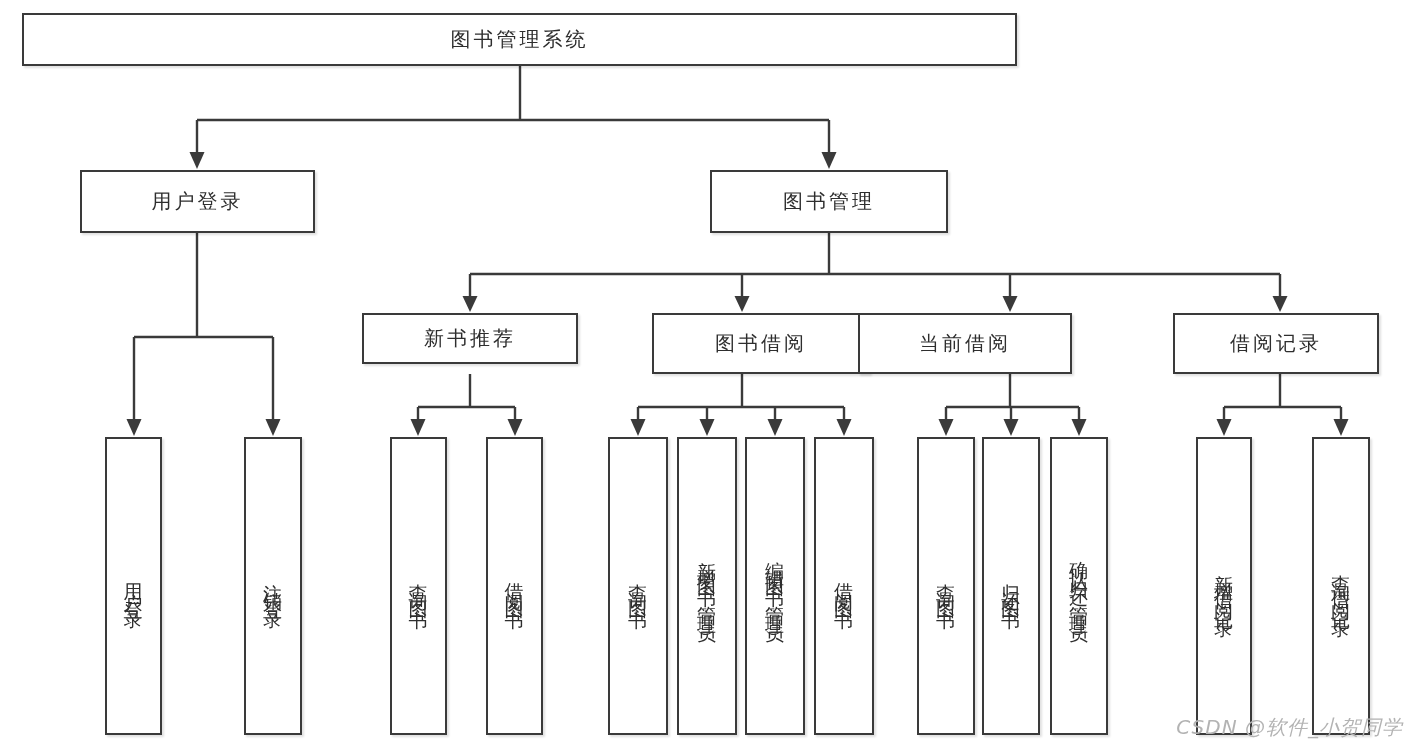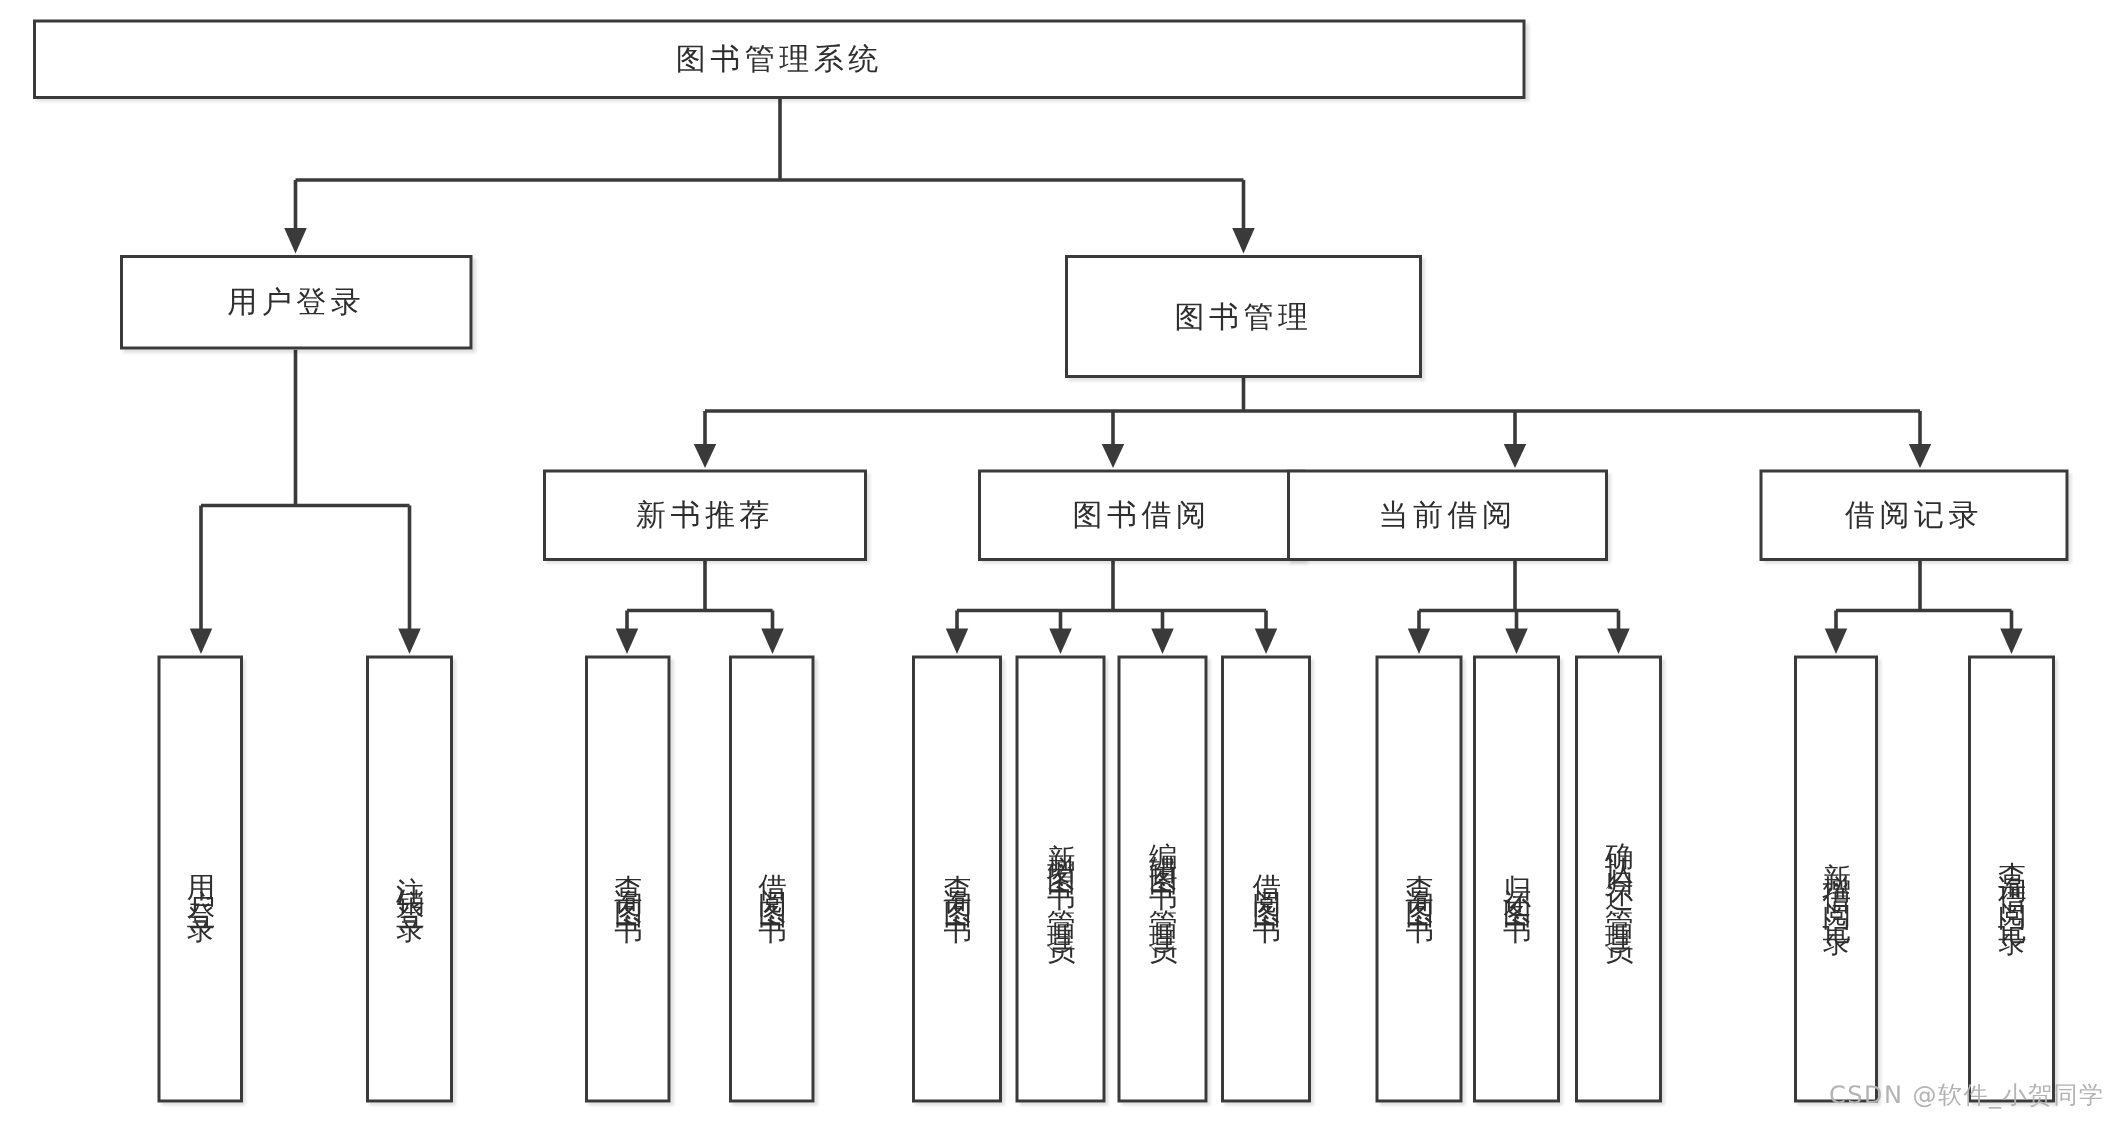--- a/index.html
+++ b/index.html
@@ -47,24 +47,25 @@
     text-orientation: mixed;
     font-size: 19px;
     letter-spacing: 9px;
     line-height: 1.1;
     color: var(--text, #2e2e2e);
   }
   .watermark {
     position: absolute;
     right: 2px;
     bottom: 6px;
-    font-size: 16px;
+    font-size: 20px;
     letter-spacing: 1px;
     color: var(--watermark, #b3b3b3);
     z-index: 5;
+    font-style: italic;
   }
 </style>
 </head>
 <body>
 
 <div class="canvas">
 
   <svg class="wires" width="1405" height="747" viewBox="0 0 1405 747">
 
     <path class="ln" d="M520 66 V120 M197 120 H829 M197 120 V154 M829 120 V154"></path>
@@ -101,25 +102,25 @@
     <polygon class="ah" points="1333.5,419 1348.5,419 1341,436"></polygon>
   </svg>
 
   <div class="hbox" style="left:22px; top:13px; width:995px; height:53px">
     <span>图书管理系统</span>
   </div>
 
   <div class="hbox" style="left:80px; top:170px; width:235px; height:63px">
     <span>用户登录</span>
   </div>
-  <div class="hbox" style="left:710px; top:170px; width:238px; height:82px">
+  <div class="hbox" style="left:710px; top:170px; width:238px; height:63px">
     <span>图书管理</span>
   </div>
 
-  <div class="hbox" style="left:362px; top:313px; width:216px; height:61px">
+  <div class="hbox" style="left:362px; top:313px; width:216px; height:51px">
     <span>新书推荐</span>
   </div>
   <div class="hbox" style="left:652px; top:313px; width:218px; height:61px">
     <span>图书借阅</span>
   </div>
   <div class="hbox" style="left:858px; top:313px; width:214px; height:61px">
     <span>当前借阅</span>
   </div>
   <div class="hbox" style="left:1173px; top:313px; width:206px; height:61px">
     <span>借阅记录</span>

